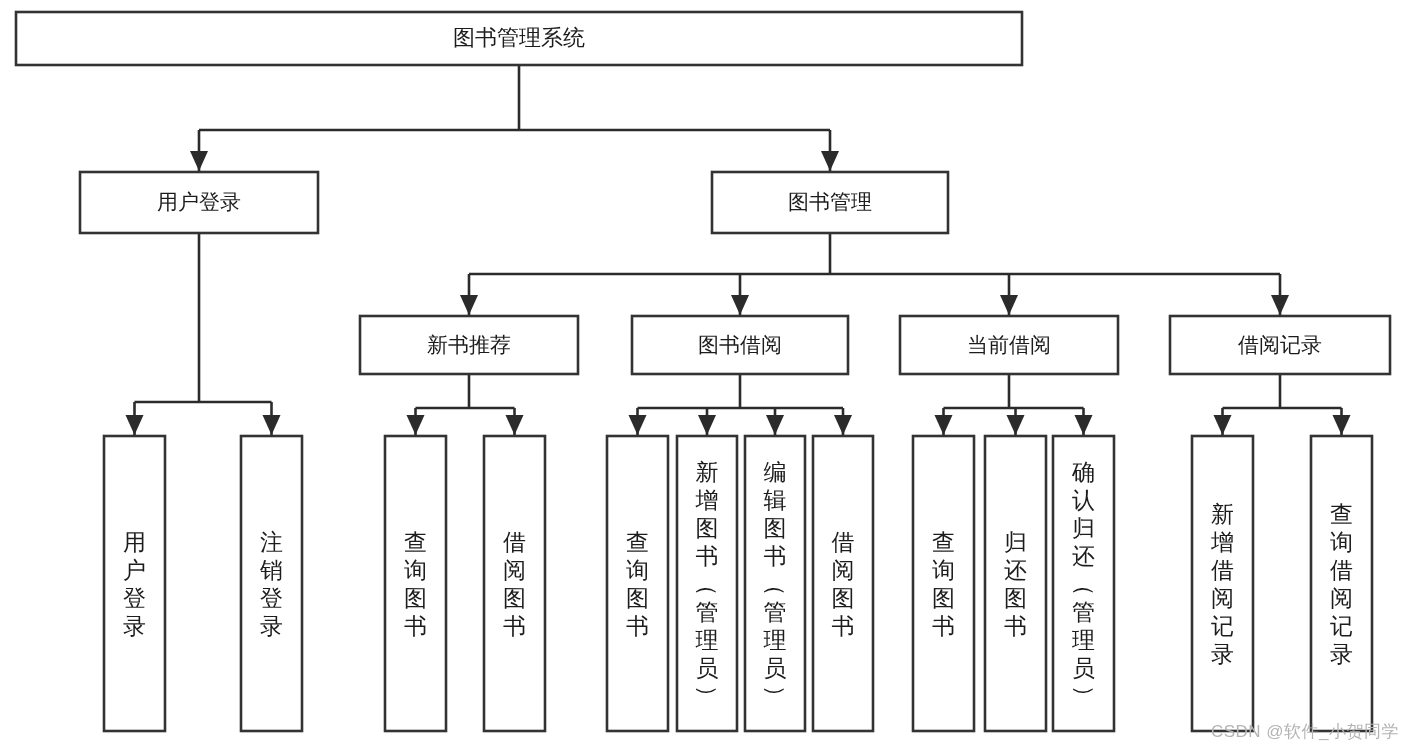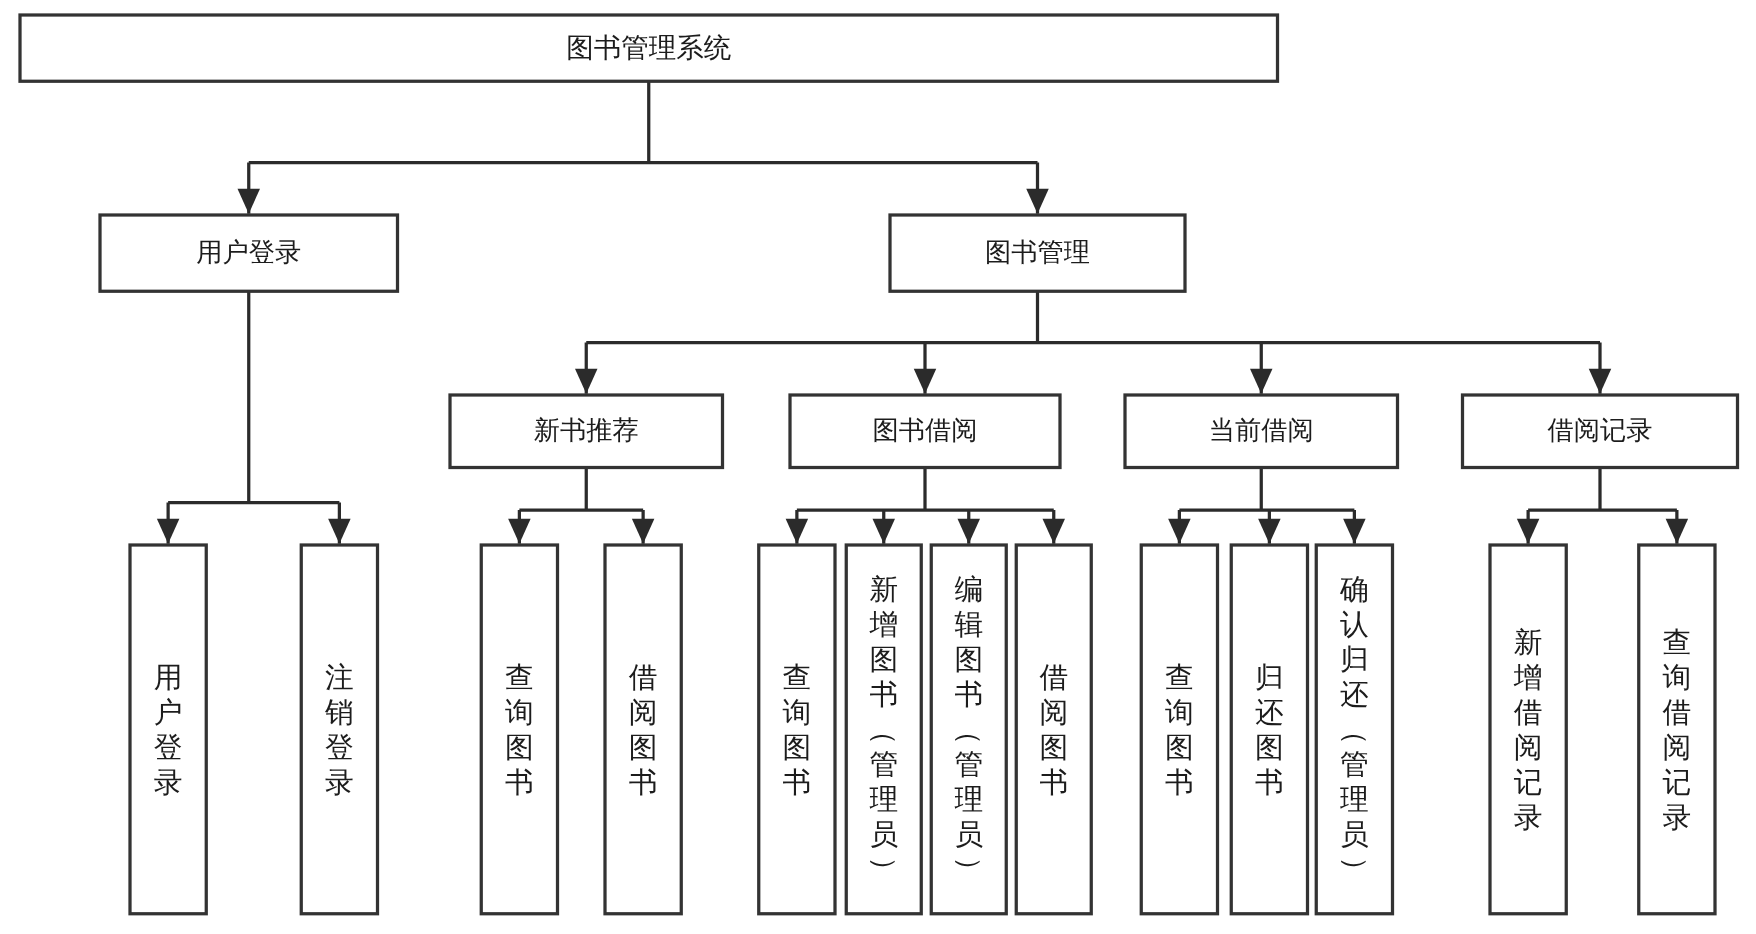--- a/index.html
+++ b/index.html
@@ -261,13 +261,14 @@
           <rect x="1311" y="436" width="61" height="295" class="node-box"></rect>
           <text x="1341.5" y="521.5" class="vtext">查</text>
           <text x="1341.5" y="549.5" class="vtext">询</text>
           <text x="1341.5" y="577.5" class="vtext">借</text>
           <text x="1341.5" y="605.5" class="vtext">阅</text>
           <text x="1341.5" y="633.5" class="vtext">记</text>
           <text x="1341.5" y="661.5" class="vtext">录</text>
         </g>
       </g>
   </svg>
+  <div class="watermark">CSDN @软件_小贺同学</div>
 </div>
 
 </body></html>

